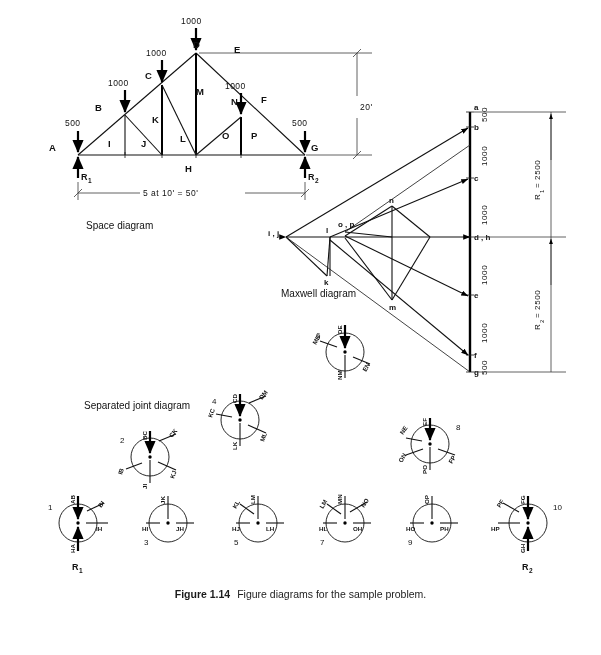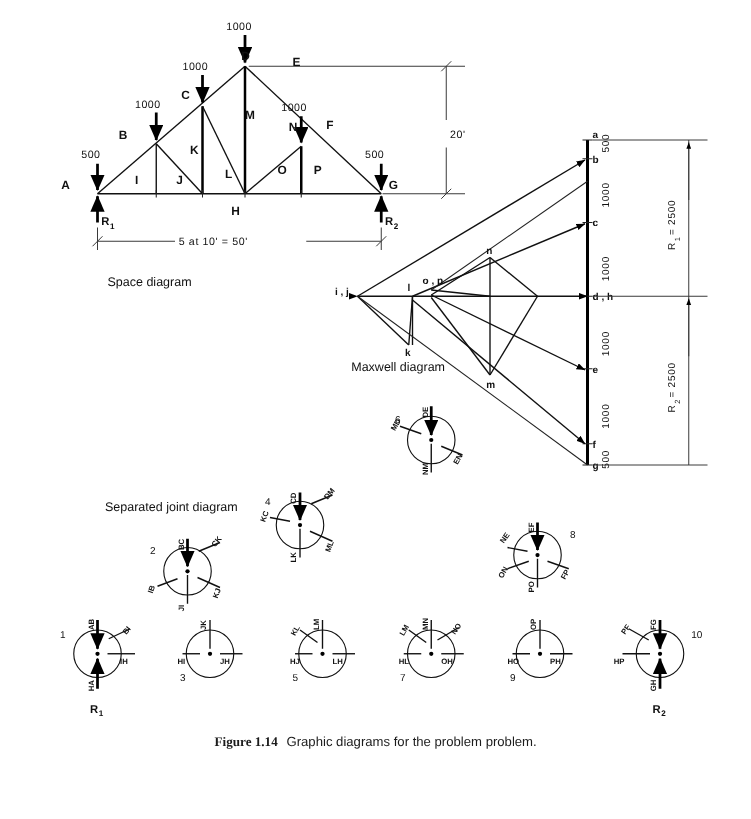--- a/index.html
+++ b/index.html
@@ -51,21 +51,21 @@
 
   #caption {
     position: absolute;
     left: 0;
     top: 588px;
     width: 601px;
     text-align: center;
     font-size: 10.5px;
     color: #1c1c1c;
   }
-  #caption .cap-label { font-weight: bold; font-family: Liberation Serif, serif; }
+  #caption .cap-label { font-weight: bold; }
   #caption .cap-text  { margin-left: 7px; }
 </style>
 </head>
 <body>
 
 <div id="figure-root">
 
   <svg id="figure-svg" viewBox="0 0 601 655">
     <defs>
       <marker id="arrHead" markerWidth="7" markerHeight="7" refX="5.6" refY="2.6" orient="auto" markerUnits="strokeWidth">
@@ -424,16 +424,16 @@
         <text class="t-jmem" transform="translate(525,553) rotate(-90)">GH</text>
         <g>
           <text class="t-react" x="522" y="570">R</text>
           <text class="t-react" style="font-size:6.5px" x="529" y="573">2</text>
         </g>
       </g>
     </g>
   </svg>
 
   <div id="caption">
-    <span class="cap-label">Figure 1.14</span><span class="cap-text">Graphic diagrams for the problem problem.</span>
+    <span class="cap-label">Figure 1.14</span><span class="cap-text">Figure diagrams for the sample problem.</span>
   </div>
 
 </div>
 
 </body></html>

